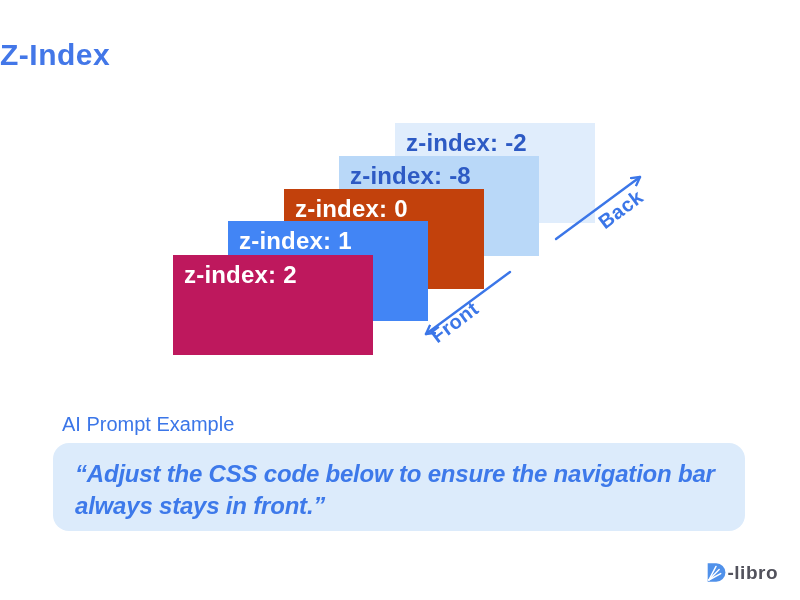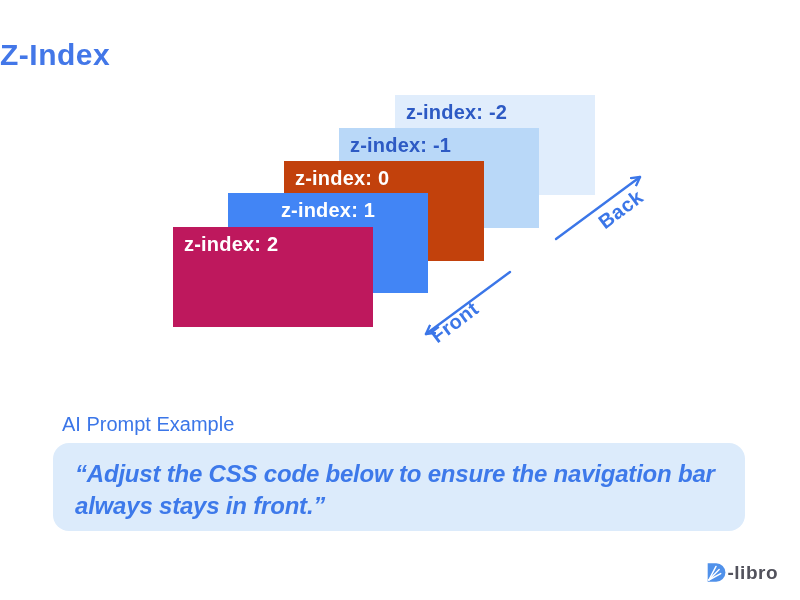--- a/index.html
+++ b/index.html
@@ -20,23 +20,24 @@
     margin: 0;
     font-size: 30px;
     font-weight: bold;
     letter-spacing: 0.5px;
   }
   .layer {
     position: absolute;
     width: 200px;
     height: 100px;
     padding: 6px 11px;
-    font-size: 20px;
+    font-size: 24px;
     font-weight: bold;
     letter-spacing: 0.2px;
+    margin-top: 28px;
   }
   .layer.pos-0 { left: 395px; top: 95px;  }
   .layer.pos-1 { left: 339px; top: 128px; }
   .layer.pos-2 { left: 284px; top: 161px; }
   .layer.pos-3 { left: 228px; top: 193px; }
   .layer.pos-4 { left: 173px; top: 227px; }
   .arrows {
     position: absolute;
     left: 0; top: 0;
     width: 800px; height: 600px;
@@ -93,26 +94,26 @@
 
 <div class="canvas">
 
   <h1 class="title" style="color: rgb(67, 119, 232);">Z-Index</h1>
 
   <div>
     <div class="layer pos-0" style="background: rgb(224, 237, 252); color: rgb(45, 90, 196);">
       <span>z-index: -2</span>
     </div>
     <div class="layer pos-1" style="background: rgb(185, 216, 248); color: rgb(45, 90, 196);">
-      <span>z-index: -1</span>
+      <span>z-index: -8</span>
     </div>
     <div class="layer pos-2" style="background: #c2410c; color: rgb(255, 255, 255);">
       <span>z-index: 0</span>
     </div>
-    <div class="layer pos-3" style="background: rgb(66, 133, 245); color: rgb(255, 255, 255); text-align: center;">
+    <div class="layer pos-3" style="background: rgb(66, 133, 245); color: rgb(255, 255, 255);">
       <span>z-index: 1</span>
     </div>
     <div class="layer pos-4" style="background: #be185d; color: rgb(255, 255, 255);">
       <span>z-index: 2</span>
     </div>
   </div>
 
   <svg class="arrows" viewBox="0 0 800 600">
     <defs>
       <marker id="arrowhead" markerWidth="14" markerHeight="14" refX="9" refY="5.5" orient="auto" markerUnits="userSpaceOnUse">

